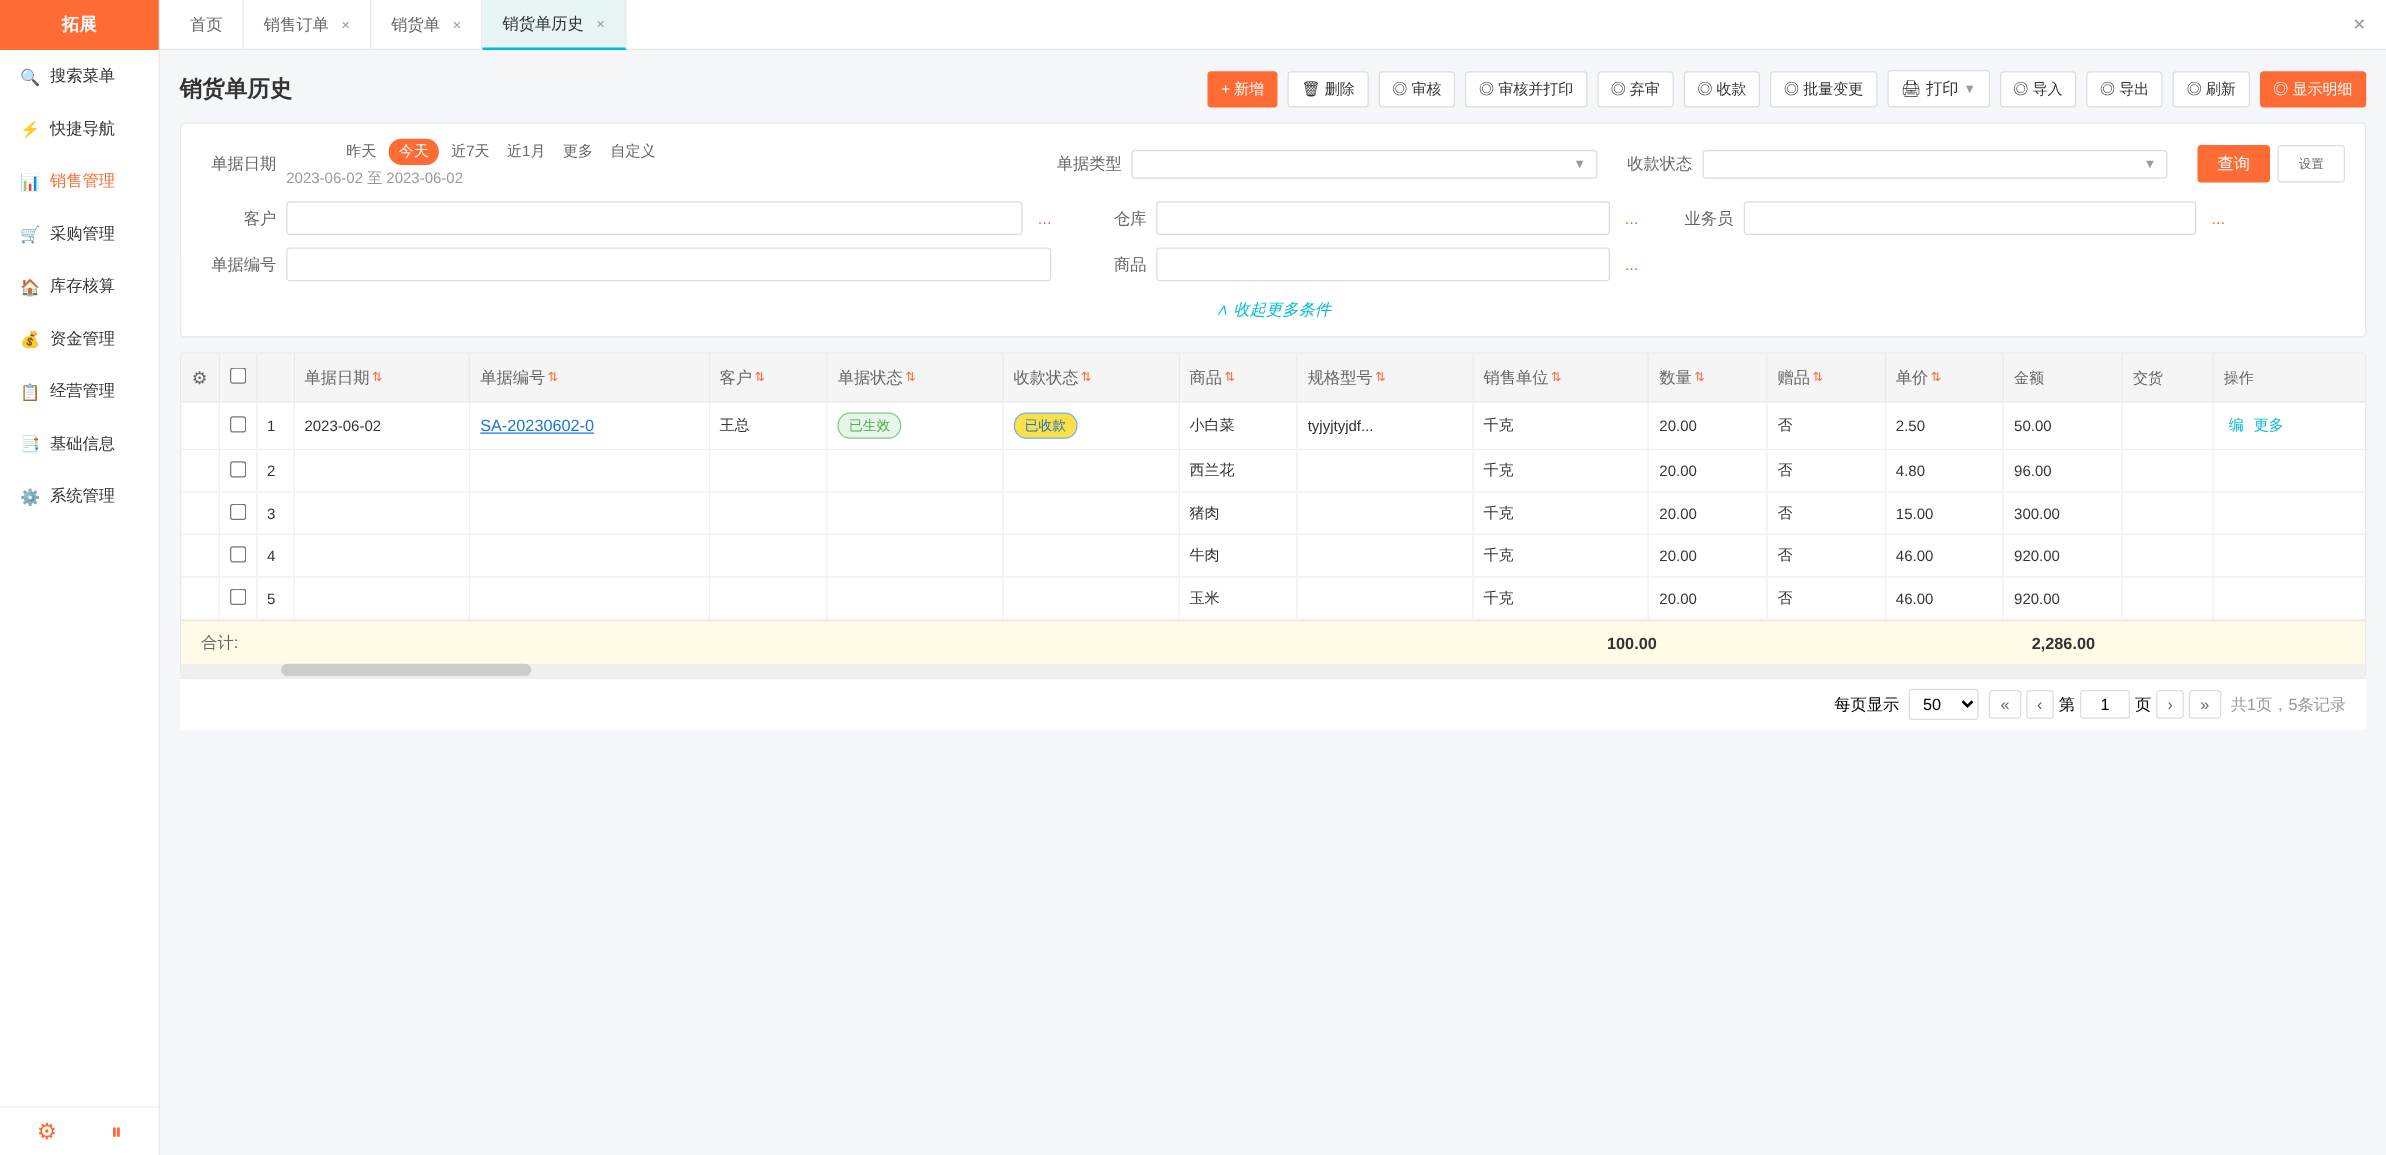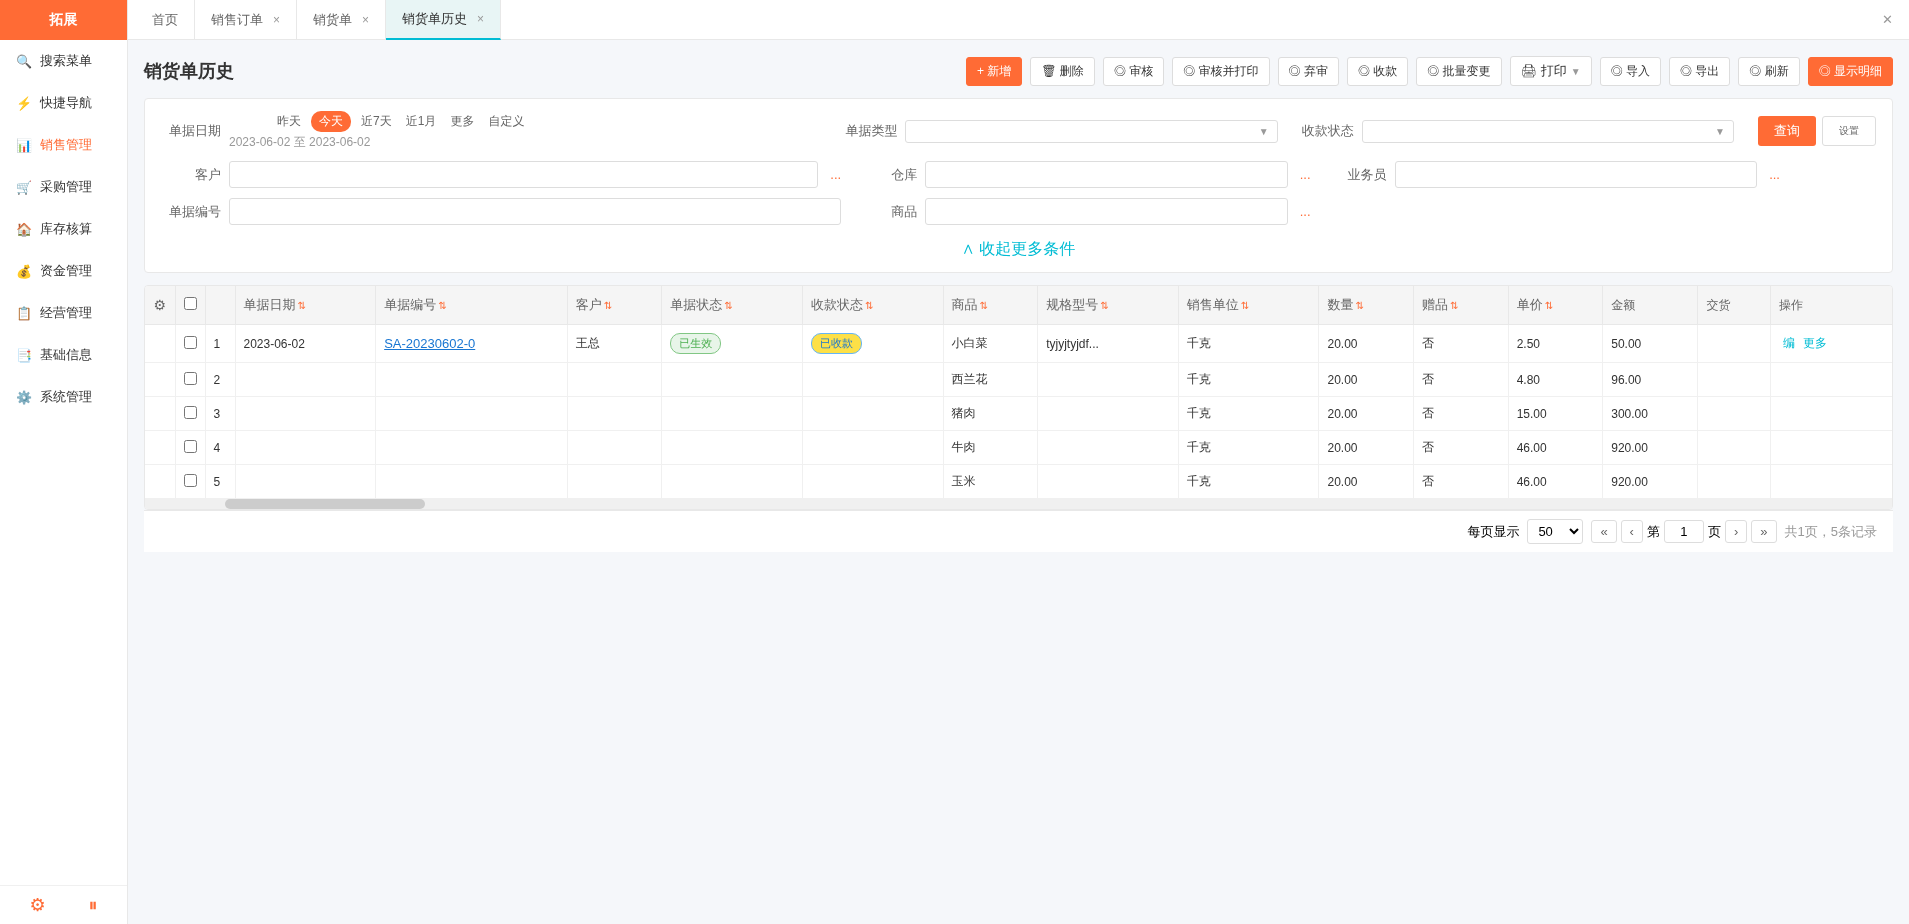--- a/index.html
+++ b/index.html
@@ -207,21 +207,22 @@
     .ellipsis-btn {
       color: #ff6b35;
       cursor: pointer;
       margin-left: 4px;
     }
     .search-collapse {
       text-align: center;
       color: #00bcd4;
       cursor: pointer;
       padding-top: 4px;
-      font-size: 16px;
+      font-size: 13px;
+      font-style: italic;
     }
 
     
     .query-btn {
       background: #ff6b35;
       color: #fff;
       border: none;
       border-radius: 3px;
       padding: 6px 16px;
       cursor: pointer;
@@ -723,20 +724,30 @@
     <td>20.00</td>
     <td>否</td>
     <td>46.00</td>
     <td>920.00</td>
     <td></td>
     <td></td>
   </tr>
           </tbody>
       </table>
 
+      <div class="table-footer">
+        <span class="footer-label">合计:</span>
+        <span style="flex:1;display:flex;justify-content:space-between;padding-right:200px;">
+          <span></span>
+          <span style="display:flex;gap:300px;">
+            <span class="footer-val">100.00</span>
+            <span class="footer-val">2,286.00</span>
+          </span>
+        </span>
+      </div>
 
       <div class="table-scroll-bar">
         <div class="table-scroll-thumb"></div>
       </div>
     </div>
 
     <div class="pagination-bar">
       <span>每页显示</span>
       <select class="page-size-select">
         <option>50</option>

